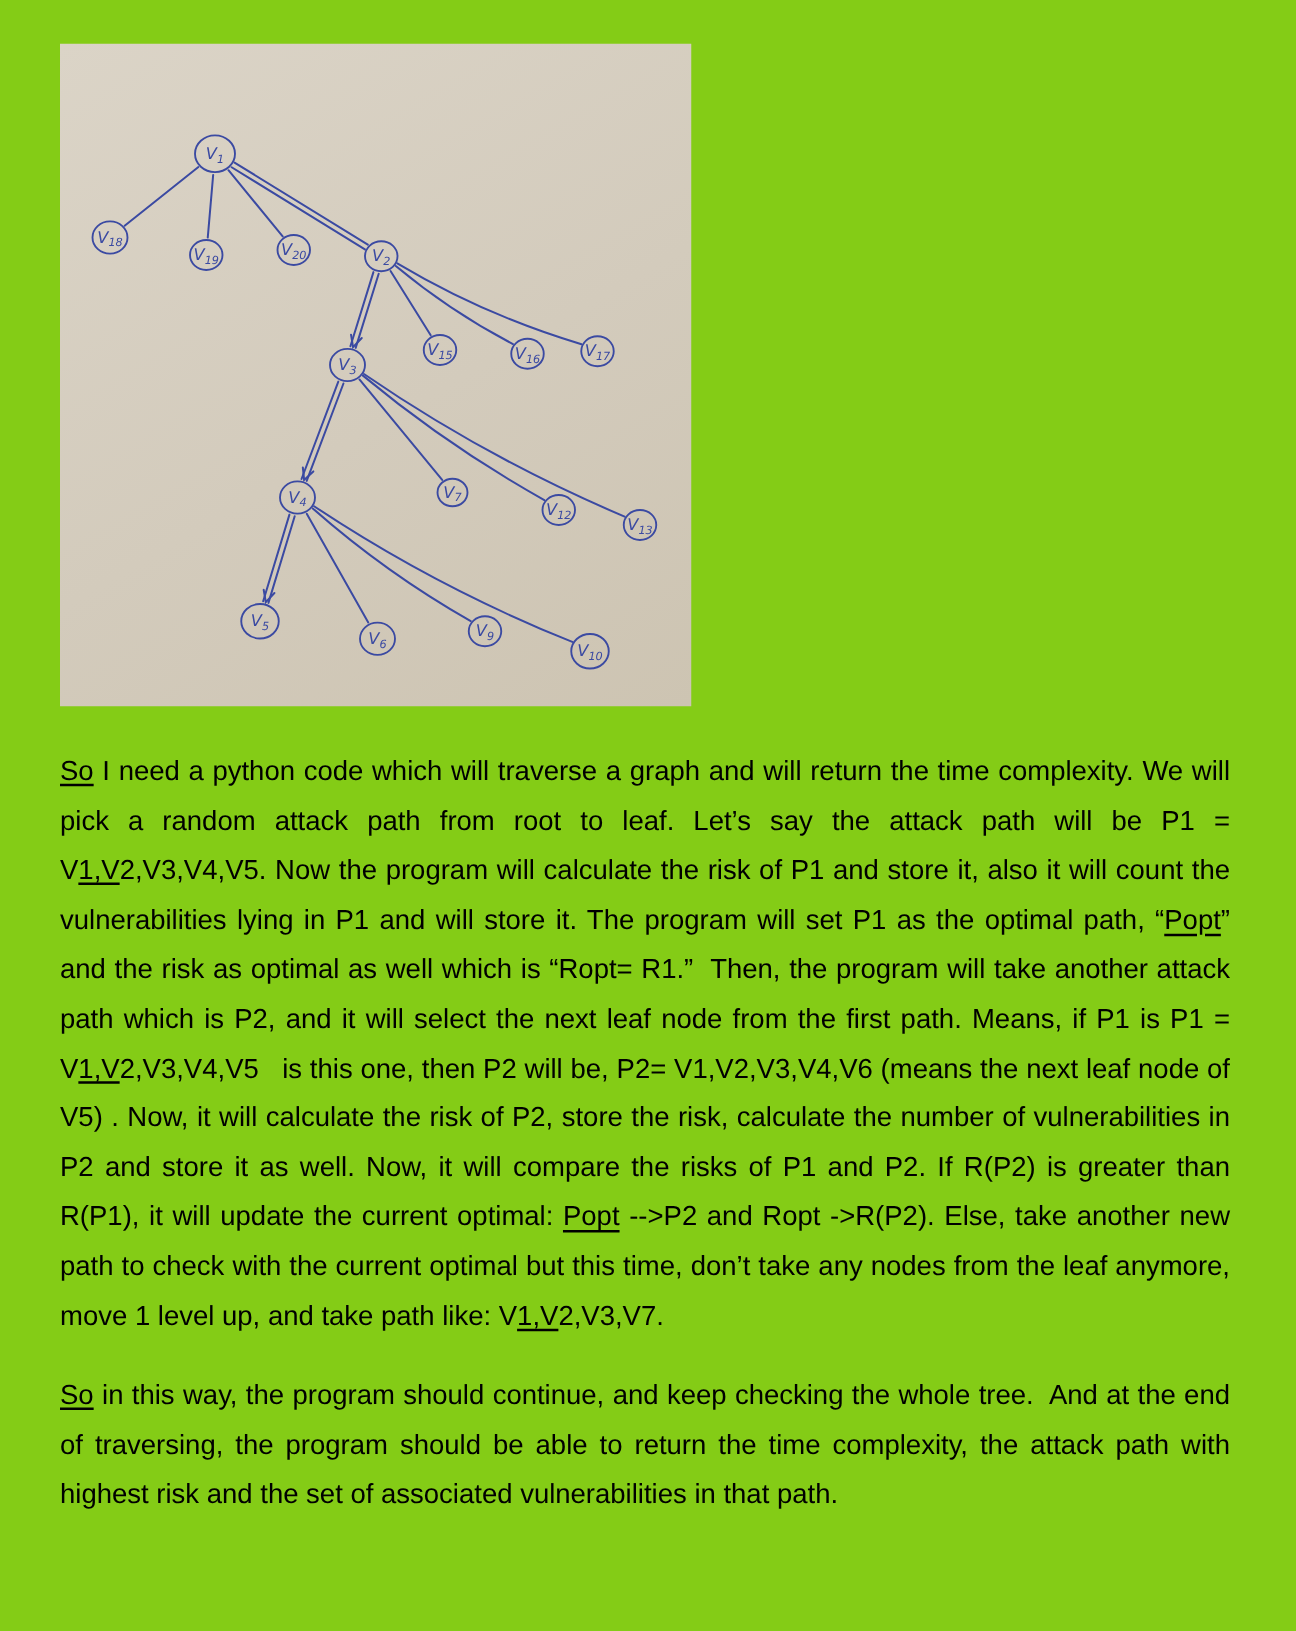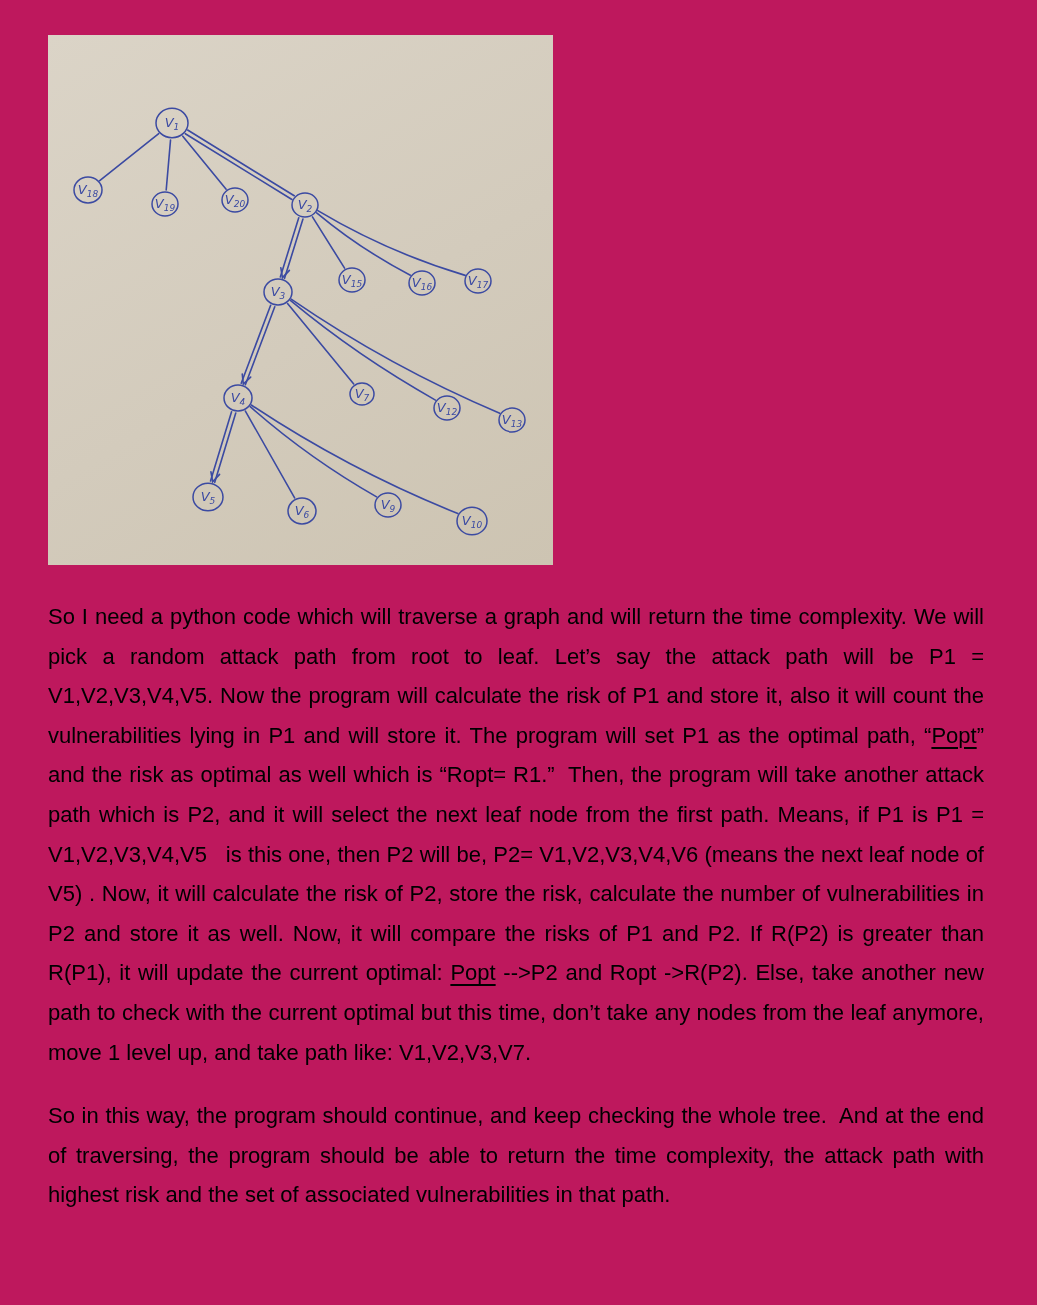--- a/index.html
+++ b/index.html
@@ -1,31 +1,31 @@
 <!DOCTYPE html>
 <html style="--ink: #3b4aa2;"><head>
 <meta charset="utf-8">
 <style>
   html,body{margin:0;padding:0;background:#ffffff;}
   body{width:1037px;height:1305px;position:relative;font-family:"Liberation Sans",sans-serif;}
-  .page{position:absolute;inset:0;background:#be185d;overflow:hidden;}
+  .page{position:absolute;inset:0;background:#84cc16;overflow:hidden;}
 
   
   .photo{position:absolute;left:48px;top:35px;width:505px;height:530px;}
   .photo svg{display:block;width:505px;height:530px;}
   .edge{fill:none;stroke:var(--ink,#3b4aa2);stroke-width:1.6;stroke-linecap:round;}
   .node{fill:none;stroke:var(--ink,#3b4aa2);stroke-width:1.5;}
   .nlabel{fill:var(--ink,#3b4aa2);font-family:"DejaVu Sans",sans-serif;font-style:italic;font-size:13px;text-anchor:middle;}
   .nsub{font-size:9px;}
 
   
   .doc{position:absolute;left:48px;top:597px;width:936px;color:#000;
        font-size:22px;line-height:39.6px;text-align:justify;}
   .para{margin:0 0 24px 0;}
-  .run-underline{text-decoration-thickness:1.5px;text-underline-offset:3px;}
+  .run-underline{text-decoration:underline;text-decoration-thickness:1.5px;text-underline-offset:3px;}
   .run-spell{text-decoration-line:underline;text-decoration-style:wavy;text-decoration-color:#c00016;text-decoration-thickness:1px;text-underline-offset:4px;text-decoration:underline;}
 </style>
 </head>
 <body>
 
 <div class="page">
 
   <div class="photo" style="background: linear-gradient(150deg, rgb(219, 212, 199) 0%, rgb(211, 203, 188) 55%, rgb(205, 196, 178) 100%);">
     <svg viewBox="0 0 505 530" xmlns="http://www.w3.org/2000/svg">
         <path d="M 110.70980849928807 98.60050988747261 Q 81.21822402936988 122.12355940514546 51.7266395594517 145.6466089228183" class="edge"></path>

